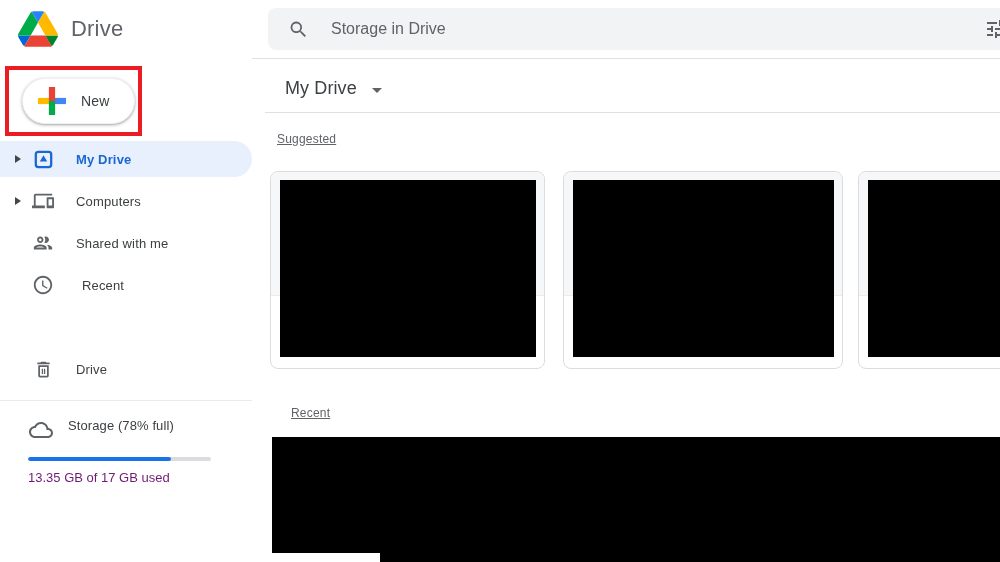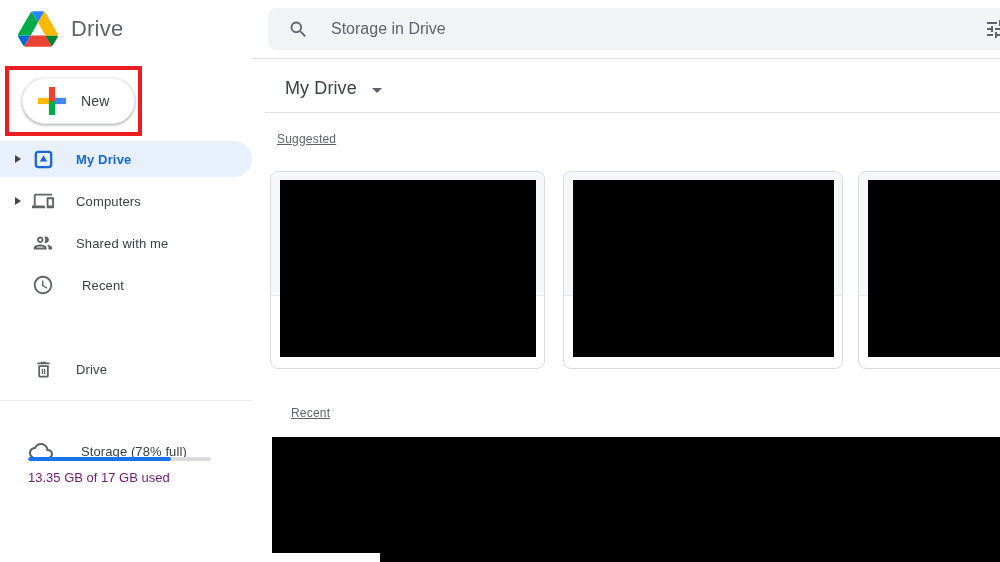--- a/index.html
+++ b/index.html
@@ -31,21 +31,21 @@
   .nav-item.active { background:#e8f0fe; border-radius:0 18px 18px 0; }
   .nav-arrow-slot { width:16px; margin-left:10px; display:flex; justify-content:center; }
   .tri-right { width:0; height:0; border-left:6px solid #444746; border-top:4px solid transparent; border-bottom:4px solid transparent; }
   .nav-icon-slot { width:22px; margin-left:6px; display:flex; justify-content:center; }
   .nav-item .no-arrow { margin-left:32px; }
   .nav-label { margin-left:22px; font-size:13px; color:#3c4043; font-weight:500; letter-spacing:.15px; }
   .nav-item.active .nav-label { color:#1967d2; font-weight:700; }
 
   .sidebar-divider { position:absolute; left:0; top:342px; width:252px; height:1px; background:#e8eaed; }
 
-  .storage-row { position:absolute; left:29px; top:381px; display:flex; align-items:center; gap:28px; }
+  .storage-row { position:absolute; left:29px; top:360px; display:flex; gap:15px; }
   .storage-label { font-size:13px; color:#3c4043; letter-spacing:.1px; }
   .storage-progress { position:absolute; left:28px; top:399px; width:183px; height:4px; background:#dadce0; border-radius:2px; overflow:hidden; }
   .storage-progress-fill { height:100%; background:#1a73e8; border-radius:2px; }
   .storage-usage { position:absolute; left:28px; top:412px; font-size:13px; color:#701a75; }
   .buy-storage-button { position:absolute; left:28px; top:445px; width:134px; height:33px; background:#fff; border:1px solid #dadce0; border-radius:4px;
     display:flex; align-items:center; justify-content:center; font-size:14px; font-weight:500; color:#1a73e8; cursor:pointer; letter-spacing:.2px; }
 
   
   .main { position:absolute; left:252px; top:58px; right:0; bottom:0; }
   .main-title-row { position:absolute; left:33px; top:20px; display:flex; align-items:center; gap:15px; cursor:pointer; }

